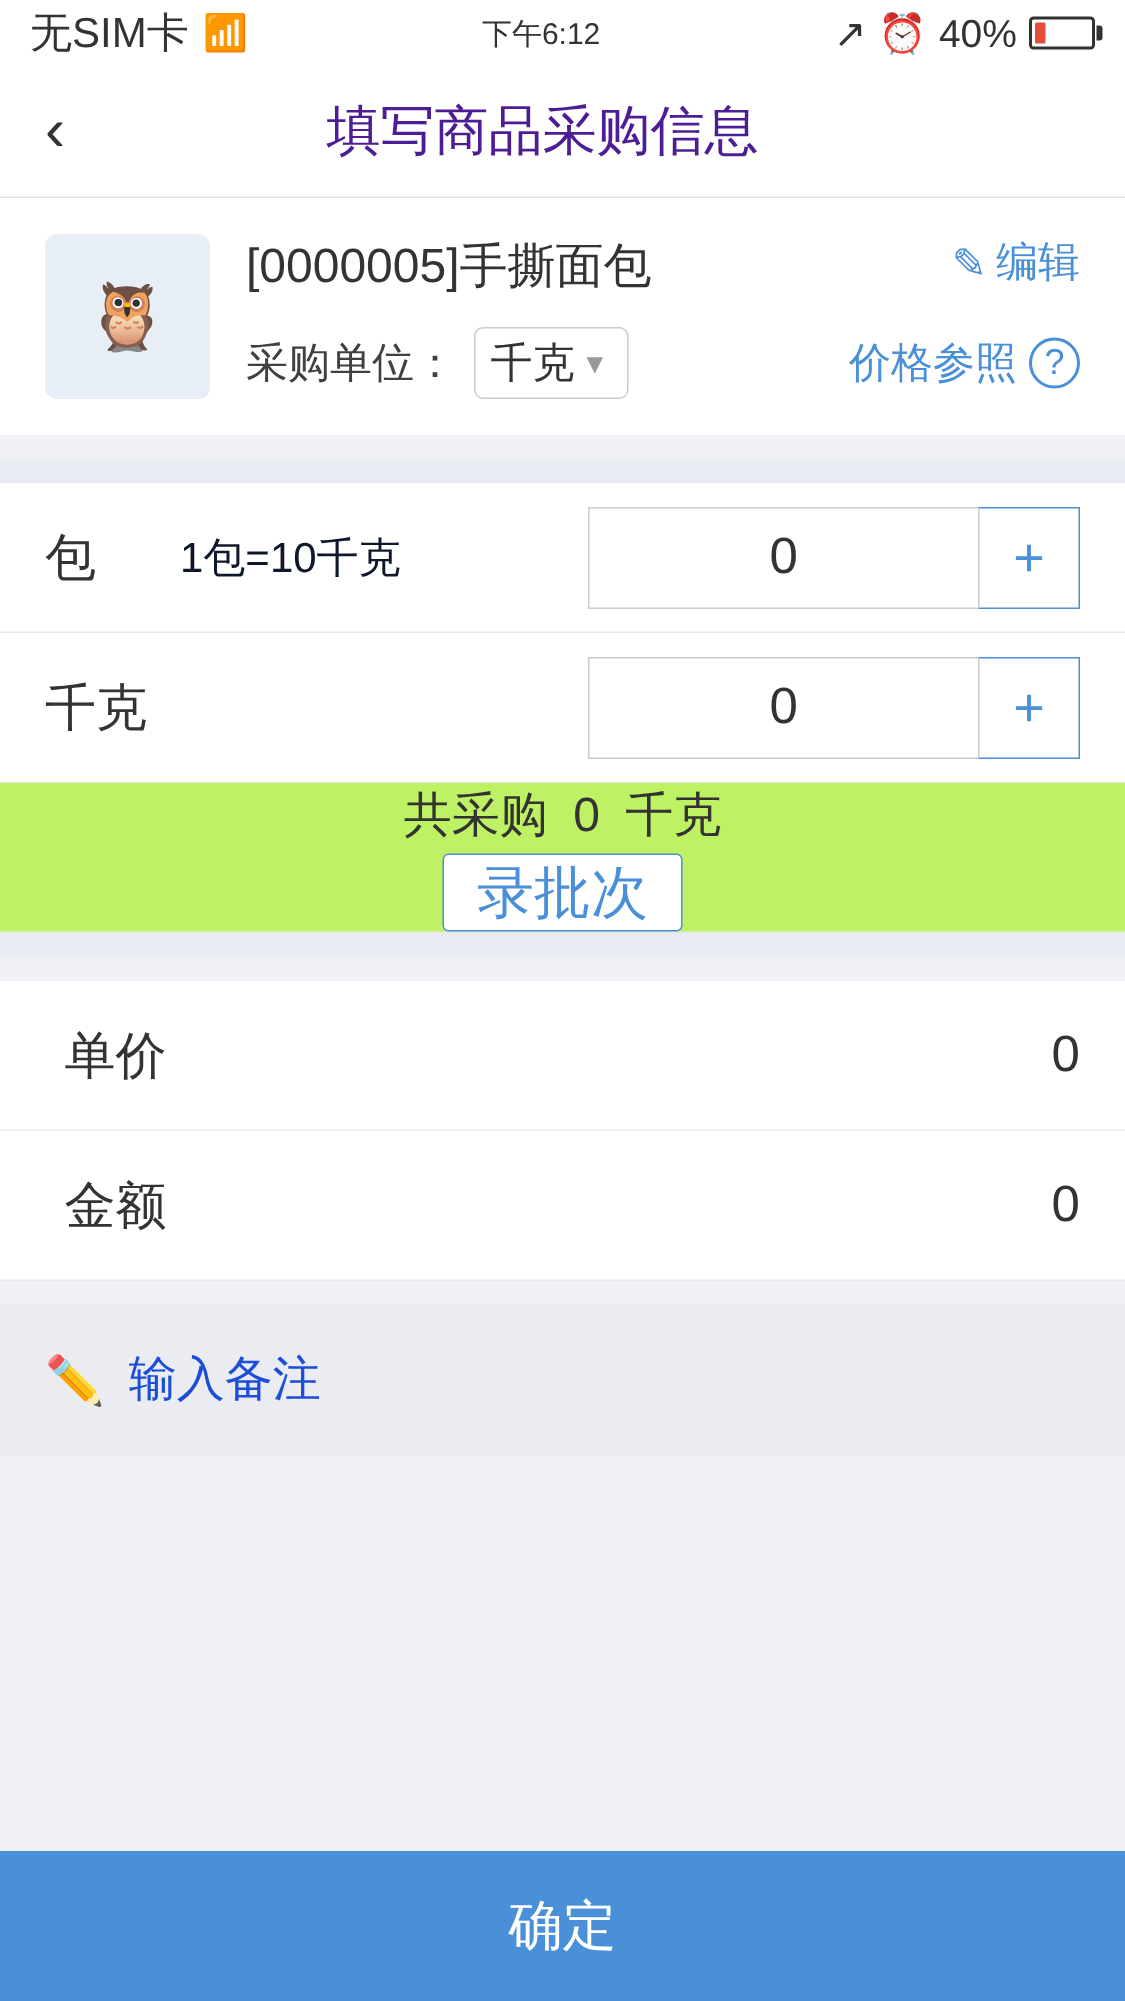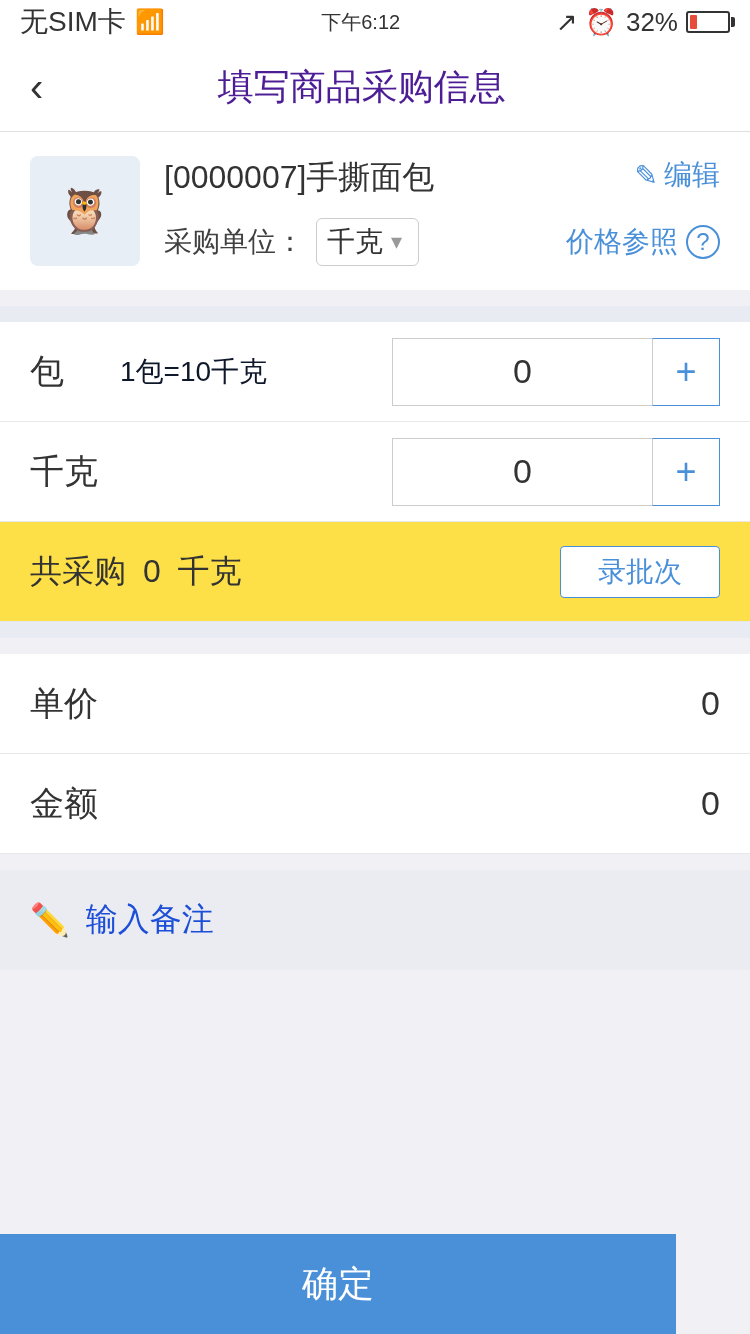--- a/index.html
+++ b/index.html
@@ -196,30 +196,31 @@
       border-left: 1px solid #ccc;
     }
 
     
     .summary-row {
       display: flex;
       align-items: center;
       justify-content: space-between;
       padding: 0 30px;
       height: 100px;
-      background: #fde047;
+      background: #bef264;
       border-bottom: 1px solid #e8e8e8;
+      flex-direction: column;
     }
     .batch-btn {
       width: 160px;
       height: 52px;
       border: 1px solid #4a90d9;
       background: #fff;
       color: #4a90d9;
-      font-size: 28px;
+      font-size: 38px;
       border-radius: 4px;
       display: flex;
       align-items: center;
       justify-content: center;
       cursor: pointer;
     }
 
     
     .price-section {
       background: #fff;
@@ -229,20 +230,21 @@
       display: flex;
       align-items: center;
       justify-content: space-between;
       padding: 0 30px;
       height: 100px;
       border-bottom: 1px solid #e8e8e8;
     }
     .price-label {
       font-size: 34px;
       color: #333;
+      margin-left: 13px;
     }
     .price-value {
       font-size: 34px;
       color: #333;
     }
 
     
     .notes-section {
       background: #eaecf2;
       padding: 28px 30px;
@@ -266,21 +268,21 @@
       flex: 1;
       background: #f0f0f5;
       min-height: 300px;
     }
 
     
     .confirm-btn {
       position: fixed;
       bottom: 0;
       left: 0;
-      width: 676px;
+      width: 750px;
       height: 100px;
       background: #4a90d9;
       color: #fff;
       font-size: 36px;
       border: none;
       cursor: pointer;
       display: flex;
       align-items: center;
       justify-content: center;
     }
@@ -292,39 +294,39 @@
 
 <div class="status-bar">
   <div class="status-left">
     <span>无SIM卡</span>
     <span class="wifi-icon">📶</span>
   </div>
   <div class="status-center">下午6:12</div>
   <div class="status-right">
     <span>↗</span>
     <span>⏰</span>
-    <span>32%</span>
+    <span>40%</span>
     <div class="battery">
       <div class="battery-fill"></div>
     </div>
   </div>
 </div>
 
 <div class="nav-bar">
   <span class="nav-back">‹</span>
   <div class="nav-title">填写商品采购信息</div>
 </div>
 
 <div class="product-card">
   <div class="product-image">
     <span class="owl-icon">🦉</span>
   </div>
   <div class="product-info">
     <div class="product-name-row">
-      <span class="product-name">[0000007]手撕面包</span>
+      <span class="product-name">[0000005]手撕面包</span>
       <span class="edit-btn">
         <span>✎</span>
         <span>编辑</span>
       </span>
     </div>
     <div class="purchase-unit-row">
       <div style="display:flex;align-items:center;">
         <span class="purchase-unit-label">采购单位：</span>
         <div class="unit-select">
           <span>千克</span>

